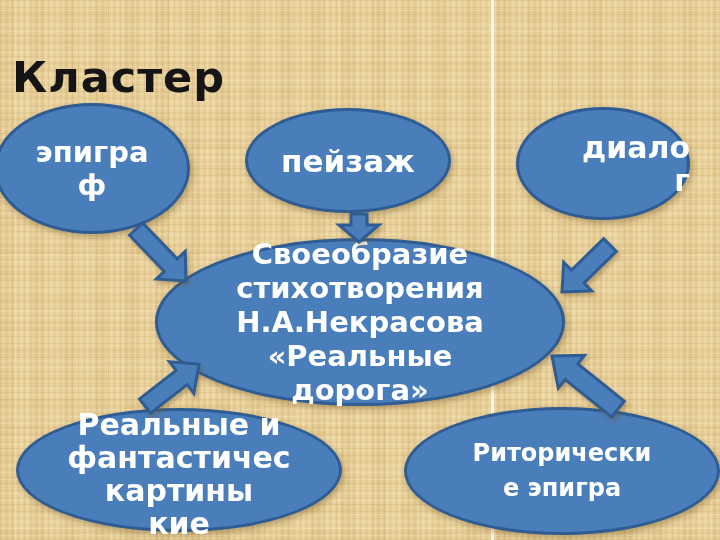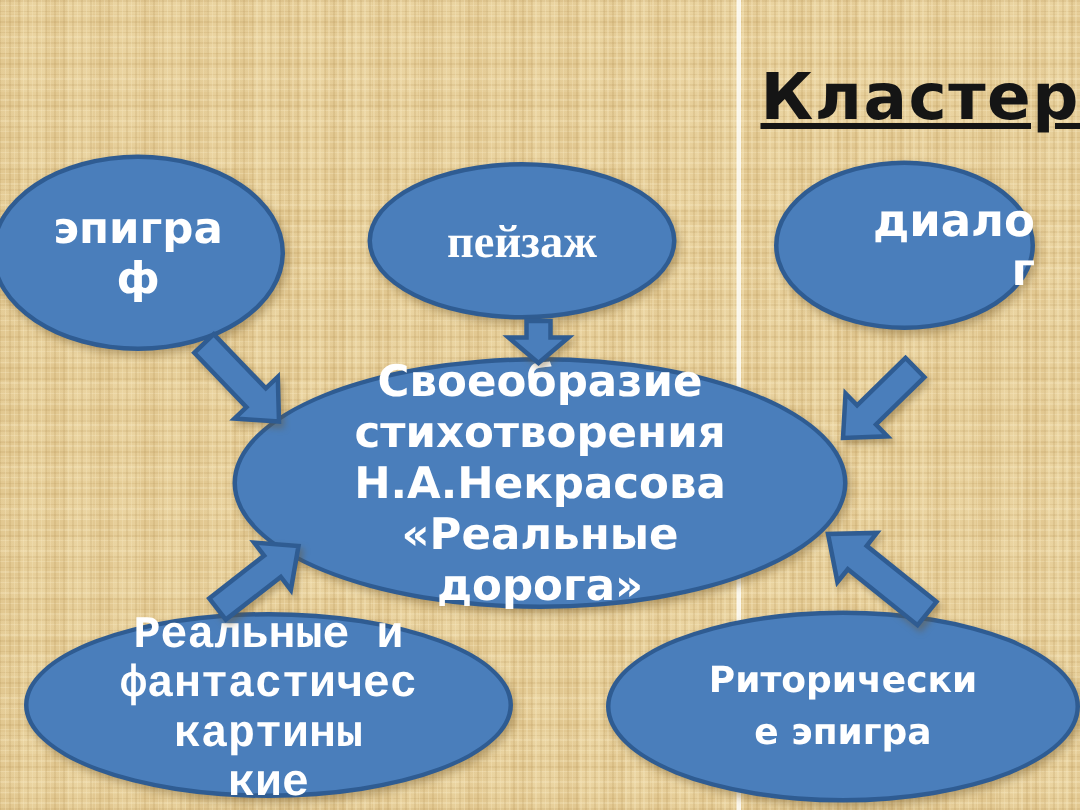--- a/index.html
+++ b/index.html
@@ -18,28 +18,27 @@
   }
   .seam {
     position: absolute;
     left: 491px; top: 0; width: 3px; height: 100%;
     background: rgba(255,255,252,0.85);
     z-index: 1;
   }
   .title {
     position: absolute;
     left: 0; right: 0; top: 40px;
-    margin: 0;
-    text-align: right;
+    margin: 12px;
+    text-align: left;
     font-size: 43px;
     font-weight: 700;
     letter-spacing: 1px;
     color: var(--title-color, #151515);
     z-index: 2;
-    text-decoration: underline;
   }
   .ell {
     position: absolute;
     border-radius: 50%;
     background: var(--node-fill, #4a7ebb);
     border: 3px solid var(--node-border, #2f5c92);
     box-sizing: border-box;
     box-shadow: 2px 3px 6px rgba(115,88,42,0.45);
     z-index: 2;
   }
@@ -50,27 +49,27 @@
     justify-content: center;
     align-items: center;
     text-align: center;
     color: var(--text-color, #ffffff);
     font-weight: 700;
     z-index: 3;
     pointer-events: none;
   }
   .t-epigraph  { left: -6px;  top: 103px; width: 196px; height: 131px; font-size: 29px; line-height: 33px; }
   .e-epigraph  { left: -6px;  top: 103px; width: 196px; height: 131px; }
-  .t-landscape { left: 245px; top: 108px; width: 206px; height: 105px; font-size: 31px; line-height: 34px; font-family: Liberation Serif, serif; }
+  .t-landscape { left: 245px; top: 108px; width: 206px; height: 105px; font-size: 31px; line-height: 34px; }
   .e-landscape { left: 245px; top: 108px; width: 206px; height: 105px; }
   .t-dialog    { left: 516px; top: 107px; width: 174px; height: 113px; font-size: 30px; line-height: 33px; align-items: flex-end; }
   .e-dialog    { left: 516px; top: 107px; width: 174px; height: 113px; }
   .t-center    { left: 155px; top: 238px; width: 410px; height: 168px; font-size: 29px; line-height: 34px; }
   .e-center    { left: 155px; top: 238px; width: 410px; height: 168px; }
-  .t-real      { left: 16px;  top: 408px; width: 326px; height: 132px; justify-content: flex-start; font-size: 30px; line-height: 33px; font-family: Liberation Mono, monospace; }
+  .t-real      { left: 16px;  top: 408px; width: 326px; height: 132px; justify-content: flex-start; font-size: 30px; line-height: 33px; }
   .e-real      { left: 16px;  top: 408px; width: 326px; height: 124px; }
   .t-rhet      { left: 404px; top: 407px; width: 316px; height: 128px; font-size: 24px; line-height: 35px; }
   .e-rhet      { left: 404px; top: 407px; width: 316px; height: 128px; }
   .arrows {
     position: absolute;
     left: 0; top: 0;
     z-index: 4;
     filter: drop-shadow(2px 3px 2px rgba(110,85,40,0.40));
   }
 </style>

